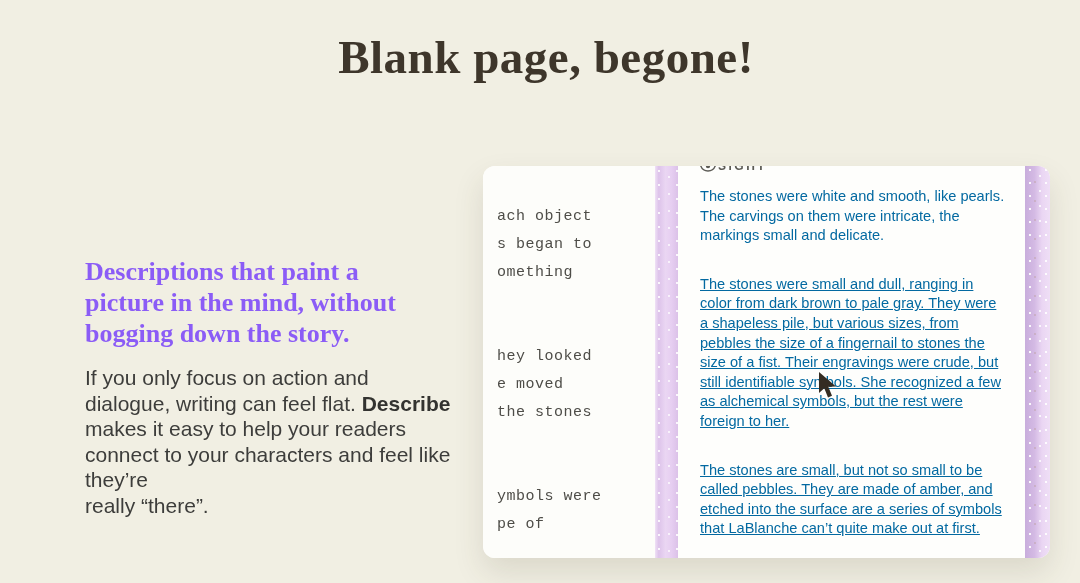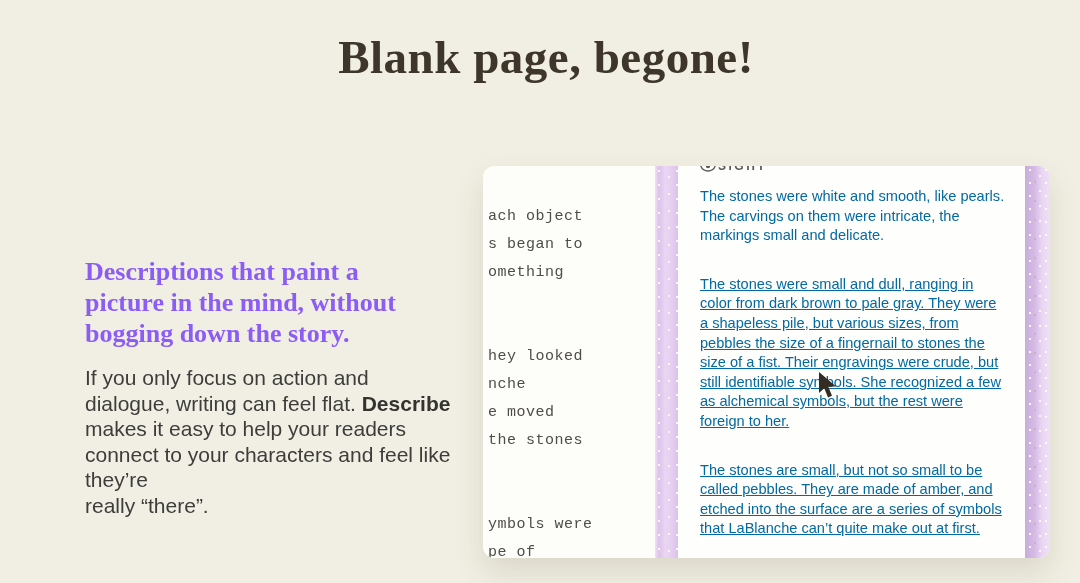--- a/index.html
+++ b/index.html
@@ -56,21 +56,21 @@
     display: flex;
     background: #fefefb;
     box-shadow: 0 14px 30px rgba(70, 58, 35, 0.13);
   }
 
   
   .editor-panel {
     width: 172px;
     background: #fdfdfa;
     padding-top: 37px;
-    padding-left: 5px;
+    padding-left: 14px;
     overflow: hidden;
   }
   .mono-line {
     font-family: "Liberation Mono", "DejaVu Sans Mono", monospace;
     font-size: 15px;
     height: 28px;
     line-height: 28px;
     letter-spacing: 0.5px;
     color: #4e4d48;
     white-space: pre;
@@ -144,21 +144,20 @@
 <div class="card">
 
   <div class="editor-panel">
 
   <div class="mono-line">ach object</div>
       <div class="mono-line">s began to</div>
       <div class="mono-line">omething</div>
       <div class="mono-line"></div>
       <div class="mono-line"></div>
       <div class="mono-line">hey looked</div>
-      <div class="mono-line">nche</div>
       <div class="mono-line">e moved</div>
       <div class="mono-line">the stones</div>
       <div class="mono-line"></div>
       <div class="mono-line"></div>
       <div class="mono-line">ymbols were</div>
       <div class="mono-line">pe of</div>
     </div>
 
   <div class="spine"></div>
 

